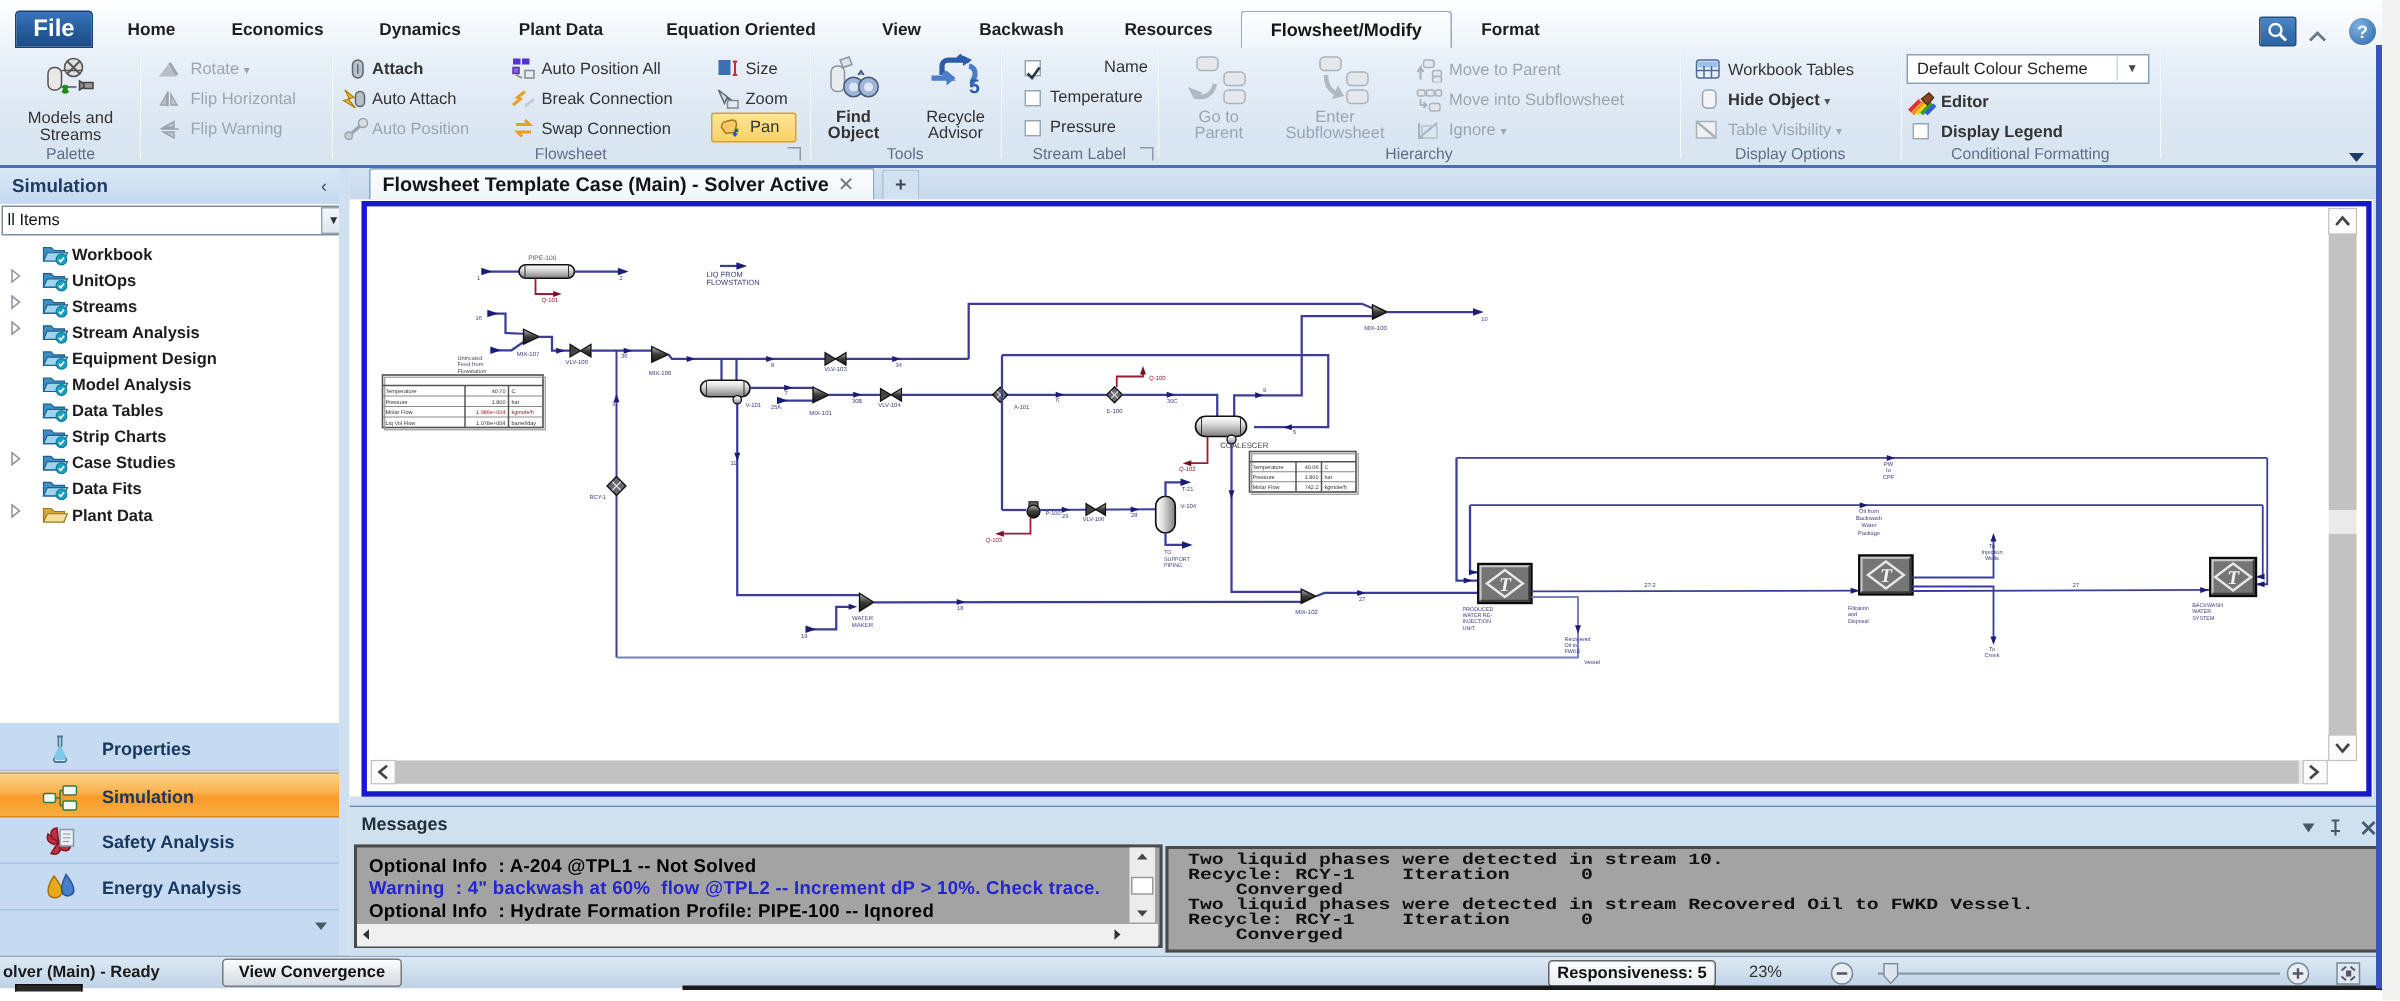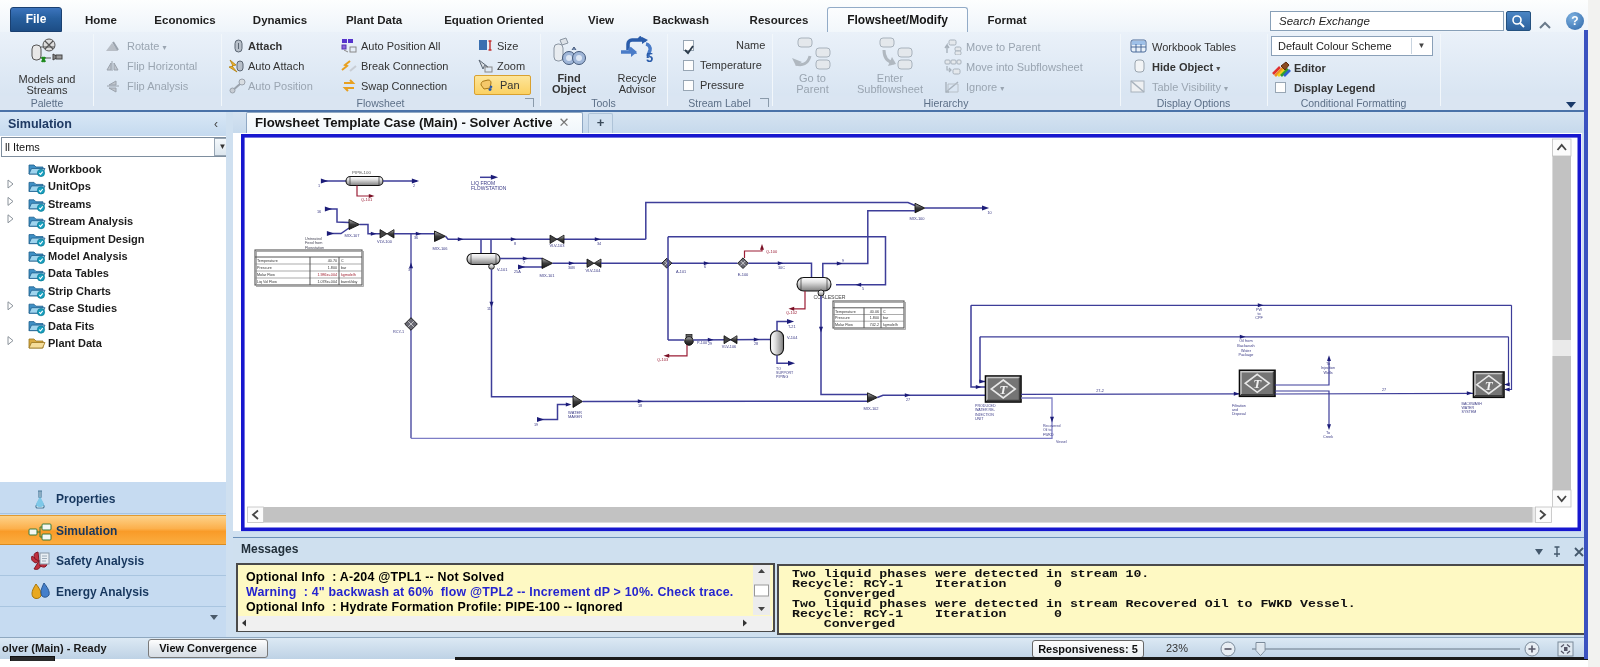--- a/index.html
+++ b/index.html
@@ -2,21 +2,21 @@
 <html><head><meta charset="utf-8">
 <style>
 html,body{margin:0;padding:0;width:1600px;height:667px;overflow:hidden;background:#fff;
 font-family:"Liberation Sans",sans-serif;}
 *{box-sizing:border-box;}
 .abs{position:absolute;}
 #app{position:relative;width:1600px;height:667px;}
 
 #tabrow{left:0;top:0;width:1600px;height:32px;background:linear-gradient(#fdfefe,#eef4fa);}
 #filetab{left:10px;top:7px;width:52px;height:25px;background:linear-gradient(#3c74bd,#275f9e 45%,#1d4d85);
-border:1px solid #1a4071;border-radius:3px 3px 0 0;color:#fff;font-size:12px;font-weight:bold;
+border:1px solid #1a4071;border-radius:3px 3px 0 0;color:#fff;font-size:16px;font-weight:bold;
 text-align:center;line-height:23px;}
 .rtab{top:8px;height:24px;font-size:11.5px;font-weight:600;color:#1e1e1e;line-height:24px;text-align:center;}
 #acttab{left:827px;top:7px;width:141px;height:25px;background:linear-gradient(#fcfdfe,#f2f7fb);
 border:1px solid #92abc7;border-bottom:none;border-radius:3px 3px 0 0;
 font-size:12px;font-weight:bold;color:#161616;text-align:center;line-height:24px;}
 #searchbox{left:1270px;top:11px;width:234px;height:20px;background:#fff;border:1px solid #88a0b8;
 font-size:11.5px;font-style:italic;color:#222;line-height:18px;padding-left:8px;}
 #searchbtn{left:1506px;top:11px;width:25px;height:20px;background:linear-gradient(#4a85c4,#2d629e);border:1px solid #24517f;border-radius:2px;}
 
 #ribbon{left:0;top:32px;width:1600px;height:78px;background:linear-gradient(#eaf1f9,#dde8f4 60%,#d5e2f0);}
@@ -32,55 +32,54 @@
 #sideheader{left:0;top:112px;width:233px;height:24px;background:linear-gradient(#d8e7f6,#c5daef);
 font-size:12.5px;font-weight:bold;color:#1f3a63;line-height:24px;padding-left:8px;}
 #combo{left:1px;top:137px;width:231px;height:20px;background:#fff;border:1px solid #7e8e9e;
 font-size:11px;color:#111;line-height:18px;padding-left:3px;}
 #combobtn{left:214px;top:138px;width:17px;height:18px;background:linear-gradient(#f4f8fb,#dce6ee);
 border:1px solid #98a6b4;text-align:center;line-height:16px;font-size:8px;color:#333;}
 #tree{left:0;top:158px;width:226px;height:324px;background:#fff;}
 #splitter{left:226px;top:112px;width:7px;height:525px;background:#cfe0f0;}
 #navpane{left:0;top:482px;width:226px;height:155px;background:#c6dbf1;}
 .nitem{left:0;width:226px;height:30px;border-bottom:1px solid #a9c5e0;font-size:12px;font-weight:bold;color:#17375e;line-height:30px;}
-.nlabel{position:absolute;left:56px;}
+.nlabel{position:absolute;left:68px;}
 #simsel{background:linear-gradient(#fdd289,#fcb04c 45%,#f99b28 55%,#fbae41);border-top:1px solid #e09a30;border-bottom:1px solid #d88a20;}
 
 #statusbar{left:0;top:637px;width:1600px;height:22px;background:linear-gradient(#dce9f4,#bed2e5);border-top:1px solid #8fa8c0;}
 #btmstrip{left:0;top:659px;width:1600px;height:8px;background:#fff;}
 
 #tabbar{left:233px;top:112px;width:1355px;height:21px;background:linear-gradient(#d5e3f1,#c6d9ec);}
 #doctab{left:246px;top:112px;width:337px;height:21px;background:linear-gradient(#fbfdfe,#f0f6fb);
 border:1px solid #8fa8c4;border-bottom:none;border-radius:2px 2px 0 0;
 font-size:13.2px;font-weight:bold;color:#141414;line-height:20px;padding-left:8px;}
 #plustab{left:588px;top:113px;width:25px;height:20px;background:#d2e1f0;border:1px solid #aec3d8;
 border-bottom:none;border-radius:2px 2px 0 0;text-align:center;line-height:18px;font-size:13px;font-weight:bold;color:#3a4a5a;}
 #msgpanel{left:233px;top:537px;width:1355px;height:100px;background:#cfe0ef;border-top:1px solid #6a8fb8;}
 #winedge{left:1584px;top:30px;width:3.5px;height:629px;background:#3b52c0;}
 #rightstrip{left:1588px;top:0;width:12px;height:667px;background:#f2f2f0;}
-.msgbox{background:#fef9c3;border:2px solid #4a4a4a;}
+.msgbox{background:#a3a3a3;border:2px solid #4a4a4a;}
 .mline{position:absolute;left:8px;white-space:pre;font-size:12.4px;font-weight:bold;color:#000;letter-spacing:0.2px;}
 .mono{font-family:"Liberation Mono",monospace;font-size:10.5px;line-height:9.9px;font-weight:bold;color:#111;white-space:pre;transform:scaleX(1.26);transform-origin:0 0;}
 </style></head>
 <body>
 <div id="app">
 
   <div class="abs" id="tabrow"></div>
   <div class="abs" id="filetab">File</div>
   <div class="abs rtab" style="left:76px;width:50px;">Home</div>
   <div class="abs rtab" style="left:150px;width:70px;">Economics</div>
   <div class="abs rtab" style="left:245px;width:70px;">Dynamics</div>
   <div class="abs rtab" style="left:339px;width:70px;">Plant Data</div>
   <div class="abs rtab" style="left:434px;width:120px;">Equation Oriented</div>
   <div class="abs rtab" style="left:578px;width:46px;">View</div>
   <div class="abs rtab" style="left:646px;width:70px;">Backwash</div>
   <div class="abs rtab" style="left:742px;width:74px;">Resources</div>
   <div class="abs" id="acttab">Flowsheet/Modify</div>
   <div class="abs rtab" style="left:978px;width:58px;">Format</div>
-  <div class="abs" id="searchbox">Search Exchange</div>
   <div class="abs" id="searchbtn" style="left:1506px;top:11px;width:25px;height:20px;background:linear-gradient(#4a85c4,#2d629e);border:1px solid #24517f;border-radius:2px;">
     <svg width="23" height="18">
         <circle cx="10" cy="8" r="4" fill="none" stroke="#fff" stroke-width="1.6"></circle>
         <line x1="13" y1="11" x2="17" y2="15" stroke="#fff" stroke-width="2"></line>
       </svg>
   </div>
   <div class="abs" style="left:1538px;top:16px;width:14px;height:10px;">
     <svg width="14" height="10">
         <path d="M2 8 L7 3 L12 8" fill="none" stroke="#6a7a8a" stroke-width="2"></path>
       </svg>
@@ -115,21 +114,21 @@
       <path d="M12 10 h14 M12 21 h10" stroke="#555" fill="none"></path>
       <path d="M24 17 l5 3 -5 3 z" fill="#888" stroke="#444"></path>
       <rect x="27" y="18" width="6" height="4" fill="#999" stroke="#444"></rect>
       <path d="M13 20 l3 5 m0 -5 l-3 5" stroke="#1d8a1d" stroke-width="2.4"></path>
     </svg>
   </div>
   <div class="abs bigtext" style="left:8px;top:74px;width:78px;">Models and<br>Streams</div>
 
   <div class="abs ritem dis" style="left:127px;top:37px;">Rotate <span style="font-size:8px;">▾</span></div>
   <div class="abs ritem dis" style="left:127px;top:57px;">Flip Horizontal</div>
-  <div class="abs ritem dis" style="left:127px;top:77px;">Flip Analysis</div>
+  <div class="abs ritem dis" style="left:127px;top:77px;">Flip Warning</div>
   <div class="abs" style="left:104px;top:39px;"><svg width="17" height="14">
         <path d="M2 12 L8 4 L14 12 Z" fill="#b8bec6"></path>
         <path d="M9 3 l5 8" stroke="#9aa2ac" stroke-width="2"></path>
       </svg></div>
   <div class="abs" style="left:105px;top:59px;"><svg width="17" height="14">
         <path d="M7 2 v10 M6 4 l-4 7 h4 z M9 4 l4 7 h-4 z" fill="#c0c6ce" stroke="#9aa2ac" stroke-width="1"></path>
       </svg></div>
   <div class="abs" style="left:105px;top:79px;"><svg width="17" height="14">
         <path d="M2 7 h12 M4 6 l7 -4 v4 z M4 9 l7 4 v-4 z" fill="#c0c6ce" stroke="#9aa2ac" stroke-width="1"></path>
       </svg></div>

